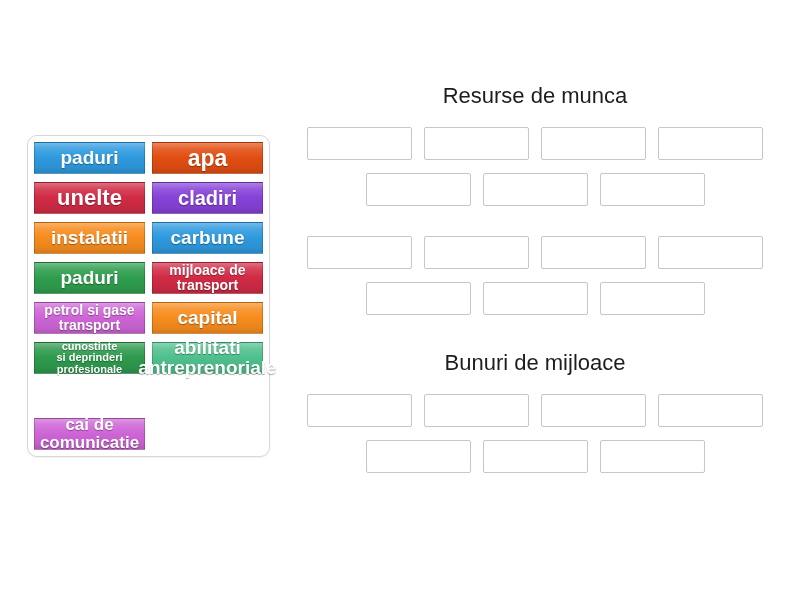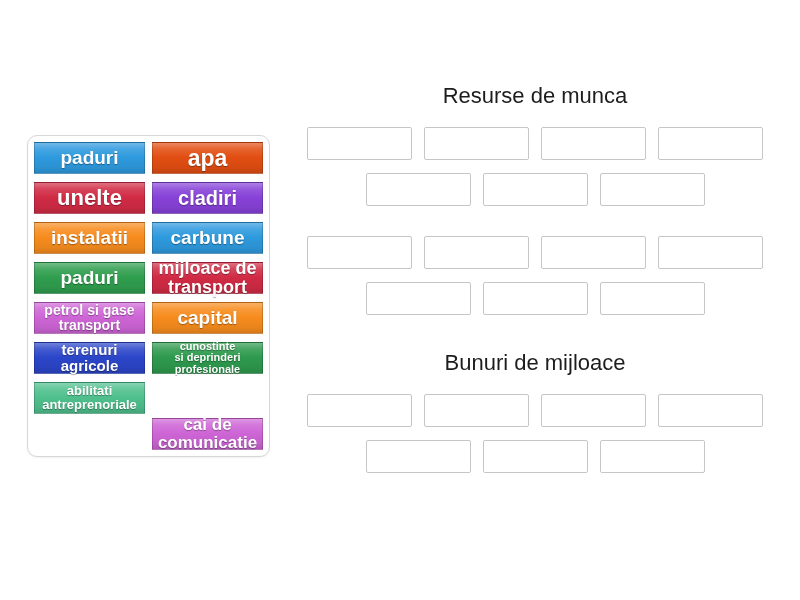--- a/index.html
+++ b/index.html
@@ -98,31 +98,29 @@
 
 <div class="word-bank">
   <div class="tile-grid">
       <div class="tile" style="--c: #2e9ade; font-size: 19px;">paduri</div>
       <div class="tile" style="--c: #e24e12; font-size: 23px;">apa</div>
       <div class="tile" style="--c: #d12b45; font-size: 22px;">unelte</div>
       <div class="tile" style="--c: #8742d8; font-size: 20px;">cladiri</div>
       <div class="tile" style="--c: #f78c1e; font-size: 19px;">instalatii</div>
       <div class="tile" style="--c: #2e9ade; font-size: 19px;">carbune</div>
       <div class="tile" style="--c: #2f9e4e; font-size: 19px;">paduri</div>
-      <div class="tile" style="--c: #d12b45; font-size: 18px;">mijloace de
+      <div class="tile" style="--c: #d12b45; font-size: 14px;">mijloace de
 transport</div>
       <div class="tile" style="--c: #ce65d6; font-size: 14px;">petrol si gase
 transport</div>
       <div class="tile" style="--c: #f78c1e; font-size: 19px;">capital</div>
-      <div class="tile" style="--c: #2b46c9; font-size: 15px;">terenuri
-agricole</div>
       <div class="tile" style="--c: #2e9a4e; font-size: 11px;">cunostinte
 si deprinderi
 profesionale</div>
-      <div class="tile" style="--c: #4fc08d; font-size: 13px;">abilitati
+      <div class="tile" style="--c: #4fc08d; font-size: 19px;">abilitati
 antreprenoriale</div>
       <div class="tile" style="--c: #ce65d6; font-size: 17px; margin-top: 36px;">cai de
 comunicatie</div>
     </div>
 </div>
 
 <div class="right-area">
   <div class="category-group">
     <h2 class="category-title">Resurse de munca</h2>
   <div class="slot-row">

